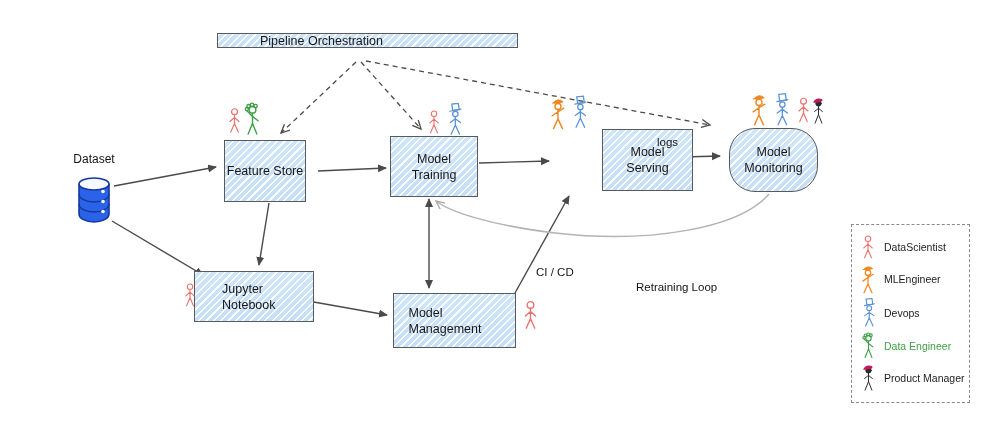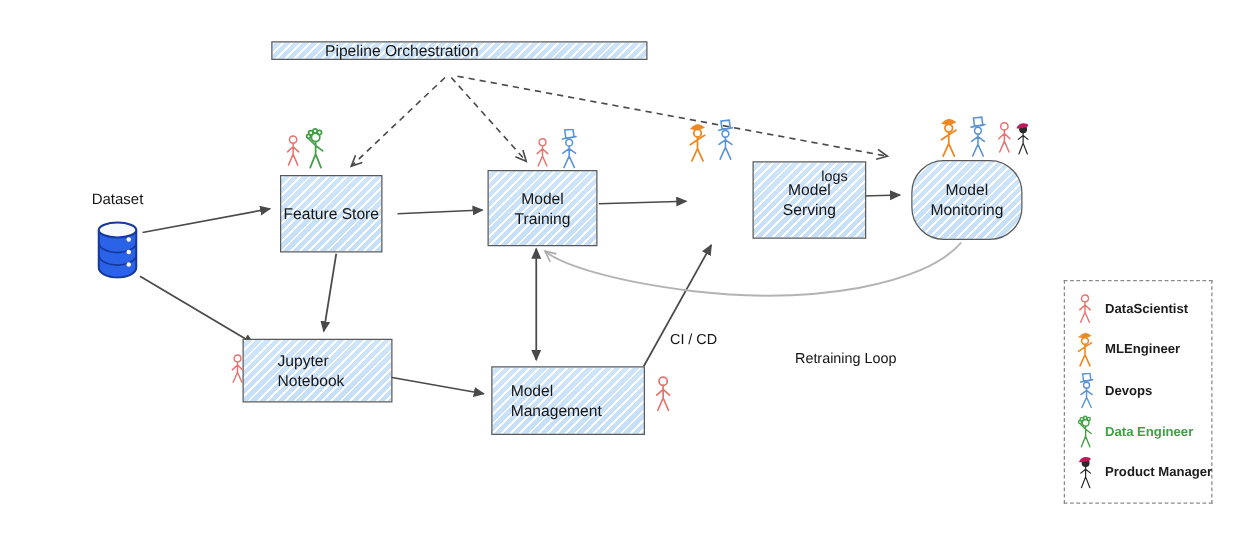--- a/index.html
+++ b/index.html
@@ -29,21 +29,20 @@
   .c-ds{color:#e8726d;}
   .c-mle{color:#ee8822;}
   .c-dev{color:#5a93d6;}
   .c-de{color:#3fa045;}
   .c-pm{color:#2a2a2a;--accent:#c2185b;}
   .legend{
     position:absolute;left:851px;top:224px;width:119px;height:179px;box-sizing:border-box;
     border:1.4px dashed #8a8a8a;background:#fff;
     display:flex;flex-direction:column;justify-content:space-around;
     padding:7px 6px;
-    font-weight:bold;
   }
   .legend-row{display:flex;align-items:center;}
   .legend-row .ic{width:20px;display:flex;justify-content:center;flex:0 0 20px;}
   .legend-row .txt{font-size:10.5px;color:#1c1c1c;margin-left:6px;white-space:nowrap;}
   .legend-row .txt.green{color:#3fa045;}
   .cyl{position:absolute;}
 </style>
 </head>
 <body>
 

